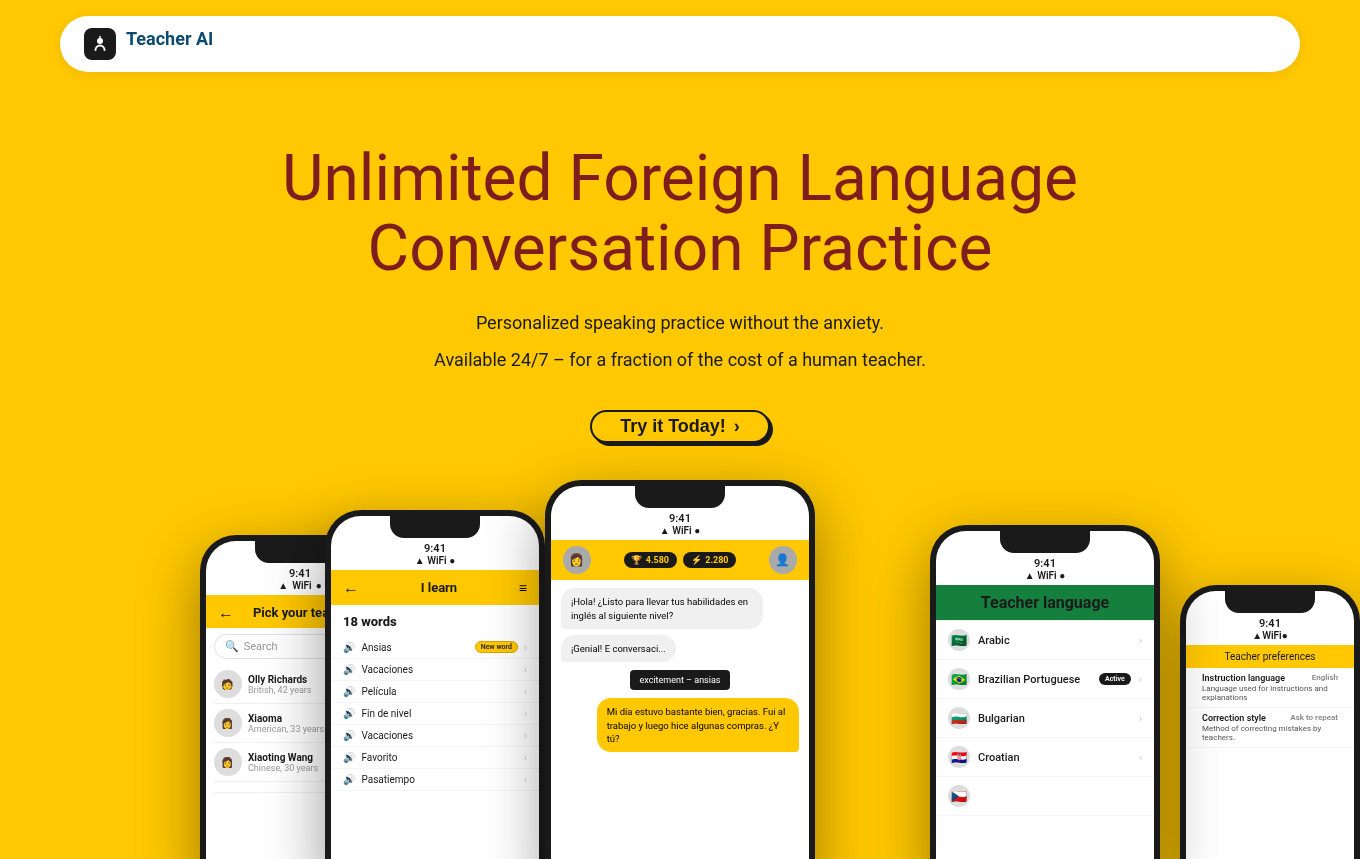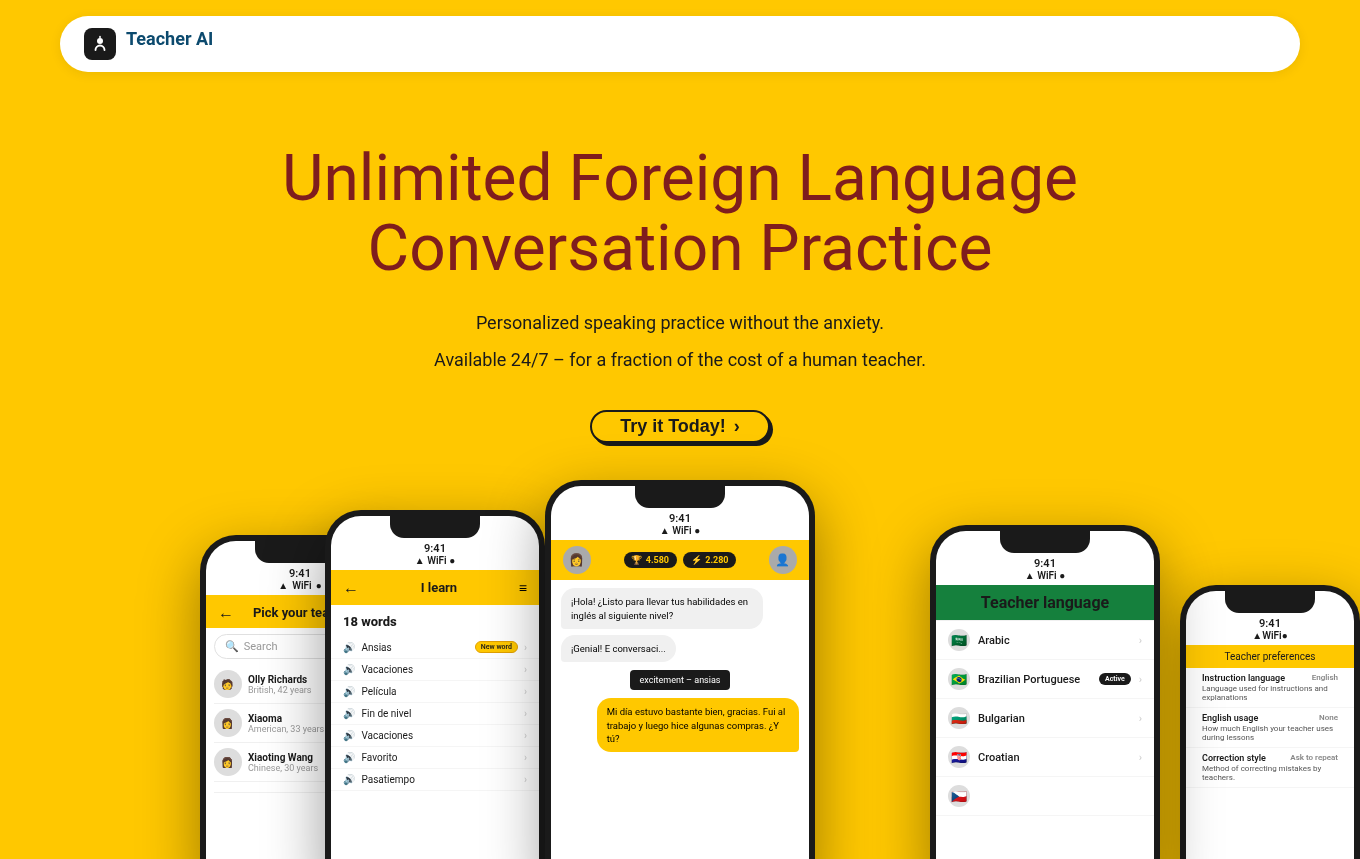--- a/index.html
+++ b/index.html
@@ -636,24 +636,20 @@
         <span>9:41</span>
         <div class="status-icons">▲WiFi●</div>
       </div>
       <div class="pref-header">Teacher preferences</div>
       <div>
         <div class="pref-item">
           <div class="pref-item-title">Instruction language <span class="pref-item-value">English</span></div>
           <div>Language used for instructions and explanations</div>
         </div>
         <div class="pref-item">
-          <div class="pref-item-title">English usage <span class="pref-item-value">None</span></div>
-          <div>How much English your teacher uses during lessons</div>
-        </div>
-        <div class="pref-item">
           <div class="pref-item-title">Correction style <span class="pref-item-value">Ask to repeat</span></div>
           <div>Method of correcting mistakes by teachers.</div>
         </div>
 
       </div>
     </div>
   </div>
 
 </div>
 

